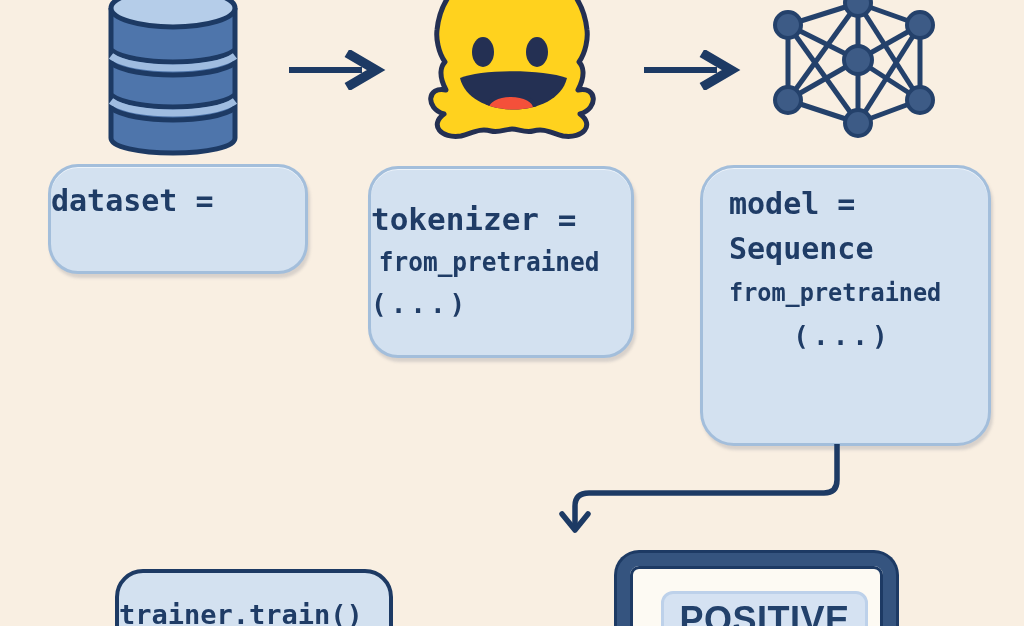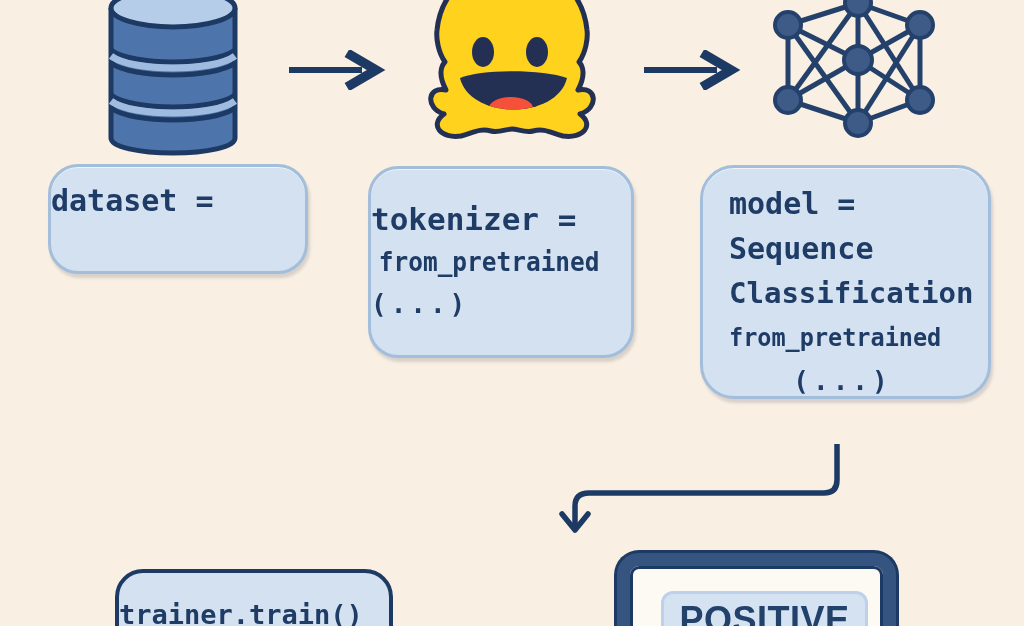--- a/index.html
+++ b/index.html
@@ -14,21 +14,21 @@
   .code-line{white-space:pre;color:#1f3c66;}
   .cond{transform:scaleX(.94);transform-origin:center;}
   .cond-l{transform:scaleX(.94);transform-origin:left;}
 
   #box-dataset{left:48px;top:164px;width:260px;height:110px;border-radius:30px;padding-top:12px;
                font-size:30px;line-height:44px;}
   #box-tokenizer{left:368px;top:166px;width:266px;height:192px;border-radius:30px;padding-top:28px;}
   #box-tokenizer .l0,#box-tokenizer .l1{font-size:31px;line-height:44px;}
   #box-tokenizer .l2{font-size:26px;line-height:43px;}
   #box-tokenizer .l3{font-size:26px;line-height:40px;letter-spacing:4px;}
-  #box-model{left:700px;top:165px;width:291px;height:234px;border-radius:34px;
+  #box-model{left:700px;top:165px;width:291px;height:281px;border-radius:34px;
              padding:13px 6px 0 26px;text-align:left;}
   #box-model .l0,#box-model .l1,#box-model .l2{font-size:30px;line-height:45px;}
   #box-model .l3{font-size:29px;line-height:45px;}
   #box-model .l4{font-size:25px;line-height:44px;}
   #box-model .l5{font-size:26px;line-height:42px;text-align:center;padding-right:26px;letter-spacing:4px;}
   #box-trainer{left:115px;top:569px;width:278px;height:95px;border-radius:28px;
                border:4px solid #1d3a64;padding-top:22px;font-size:27px;line-height:40px;
                box-shadow:none;}
   
   #monitor{left:617px;top:553px;width:279px;height:165px;background:#fdfaf3;
@@ -129,21 +129,20 @@
 
   <div class="bubble" id="box-tokenizer">
     <div class="code-line l0">tokenizer =</div>
     <div class="code-line l2 cond">from_pretrained</div>
     <div class="code-line l3">(...)</div>
   </div>
 
   <div class="bubble" id="box-model">
     <div class="code-line l0">model =</div>
     <div class="code-line l2">Sequence</div>
-    <div class="code-line l3">Classification</div>
     <div class="code-line l4 cond-l">from_pretrained</div>
     <div class="code-line l5">(...)</div>
   </div>
 
   <svg class="abs" style="left:555px;top:444px;" width="300" height="110" viewBox="0 0 300 110">
     <path d="M282,0 V36 Q282,49 269,49 H34 Q20,49 20,62 V84" fill="none" stroke="#1d3a64" stroke-width="5.5" stroke-linecap="round"></path>
     <path d="M7,70 L20,86 L33,70" fill="none" stroke="#1d3a64" stroke-width="5.5" stroke-linecap="round" stroke-linejoin="round"></path>
   </svg>
 
   <div class="bubble" id="box-trainer">

